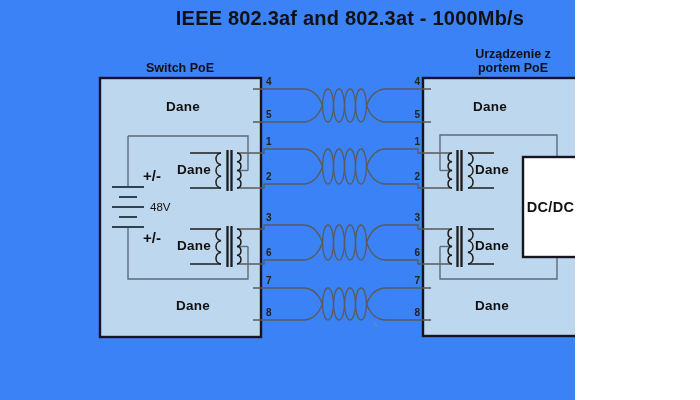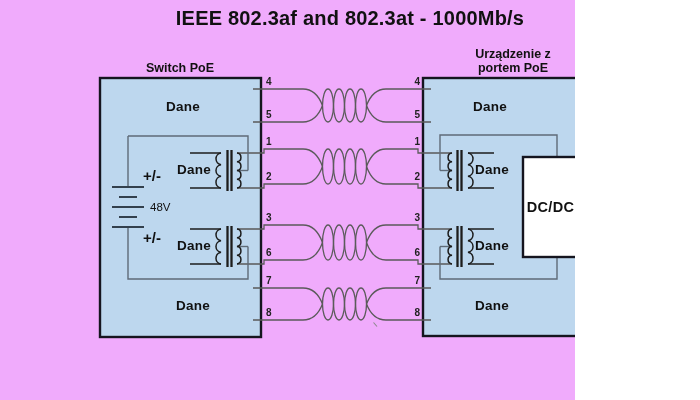--- a/index.html
+++ b/index.html
@@ -1,16 +1,16 @@
 <!DOCTYPE html>
 <html><head>
 <meta charset="utf-8">
 <style>
   html,body{margin:0;padding:0;background:#fff;}
-  .stage{position:relative;width:575px;height:400px;background:#f0abfc;overflow:hidden;
+  .stage{position:relative;width:575px;height:400px;background:#3b82f6;overflow:hidden;
          font-family:"Liberation Sans","DejaVu Sans",sans-serif;}
   svg{display:block;}
   text{font-family:"Liberation Sans","DejaVu Sans",sans-serif;fill:#111;}
   .main-title{font-size:20px;font-weight:bold;letter-spacing:.2px;}
   .box-title{font-size:12.5px;font-weight:bold;}
   .dane{font-size:13.5px;font-weight:bold;letter-spacing:.3px;}
   .pin{font-size:10px;font-weight:bold;fill:#222;}
   .pol{font-size:15px;font-weight:bold;}
   .volt{font-size:11.5px;}
   .dcdc{font-size:14.5px;font-weight:bold;letter-spacing:.3px;}

